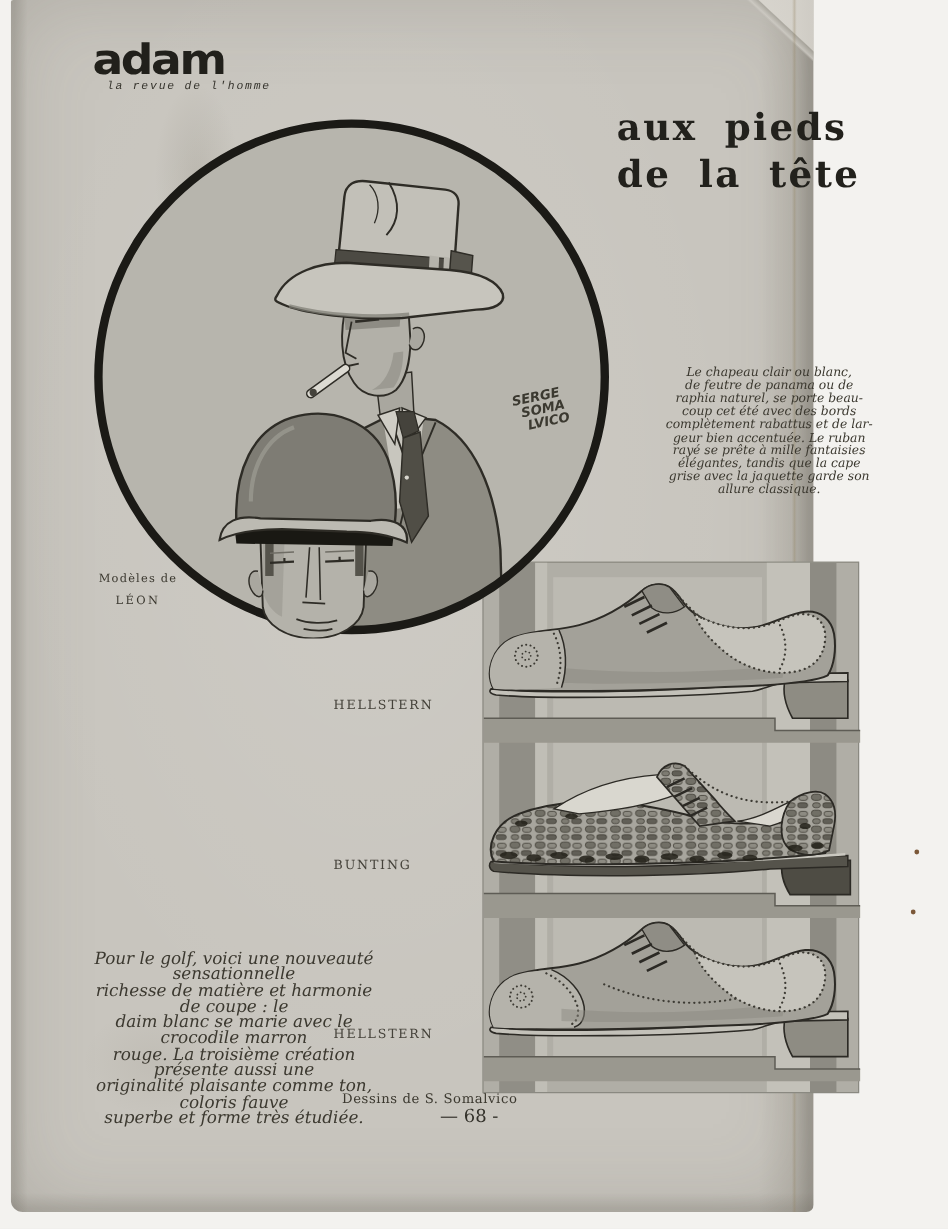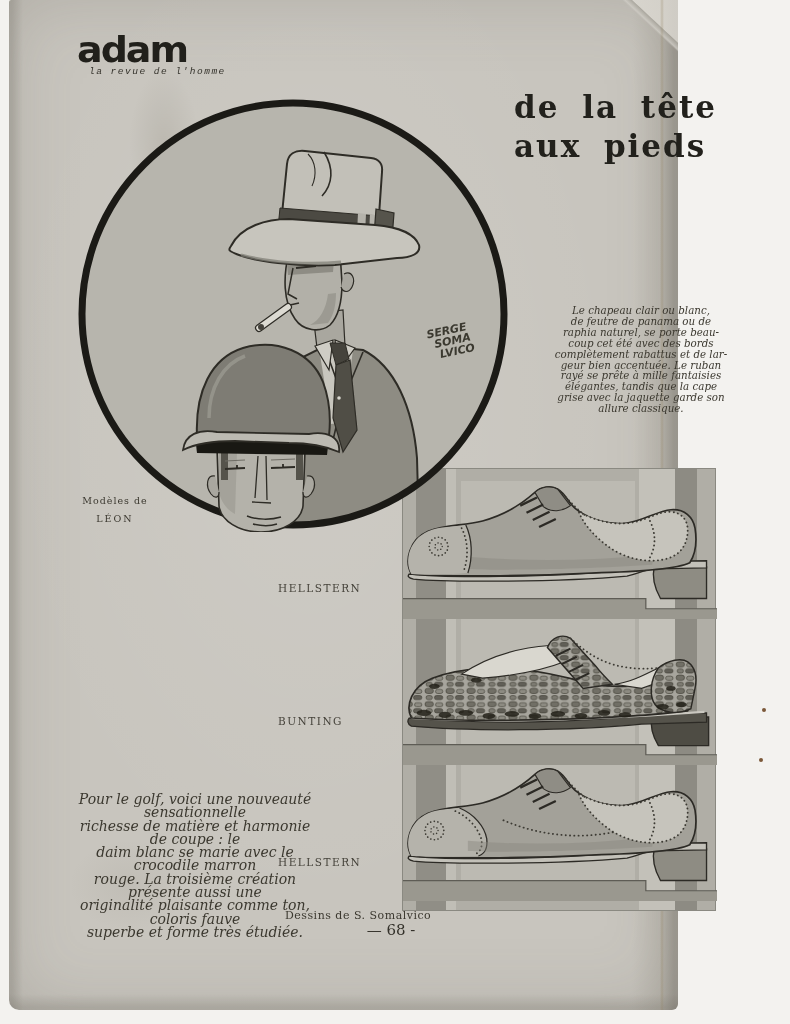--- a/index.html
+++ b/index.html
@@ -55,21 +55,21 @@
   
   .para{white-space:pre-line;text-align:center;font-style:italic;color:#3b382f;margin-top:40px;}
   .para.hats{position:absolute;left:532px;top:265px;width:200px;font-size:10.3px;line-height:10.9px;}
   .para.biarritz{position:absolute;left:60px;top:628px;width:252px;font-size:11px;line-height:13px;}
   .para.golf{position:absolute;left:60px;top:753px;width:252px;font-size:14px;line-height:13.3px;}
 
   
   .hats-svg{position:absolute;left:66px;top:96px;z-index:3;}
 
   .caption{
-    position:absolute;left:50px;top:495px;width:112px;text-align:center;
+    position:absolute;left:50px;top:477px;width:112px;text-align:center;
     font-size:9.5px;letter-spacing:1px;color:#3b382f;
   }
   .caption .l2{margin-top:7px;letter-spacing:2px;}
 
   
   .shoe-panel{
     position:absolute;left:393px;top:468px;width:314px;height:443px;
     background:#b0aea6;border:1px solid rgba(70,68,60,.35);z-index:2;
   }
   .stripe{position:absolute;top:0;bottom:0;}
@@ -102,22 +102,22 @@
   <div class="stain s2"></div>
   <div class="fold"></div>
   <div class="edge-crease"></div>
   <div class="speck k1"></div>
   <div class="speck k2"></div>
 
   <div class="logo">adam</div>
   <div class="logo-sub">la revue de l'homme</div>
 
   <div class="headline">
+    <div>aux pieds</div>
     <div>de la tête</div>
-    <div>aux pieds</div>
   </div>
 
   <p class="para hats">Le chapeau clair ou blanc,
 de feutre de panama ou de
 raphia naturel, se porte beau-
 coup cet été avec des bords
 complètement rabattus et de lar-
 geur bien accentuée. Le ruban
 rayé se prête à mille fantaisies
 élégantes, tandis que la cape

